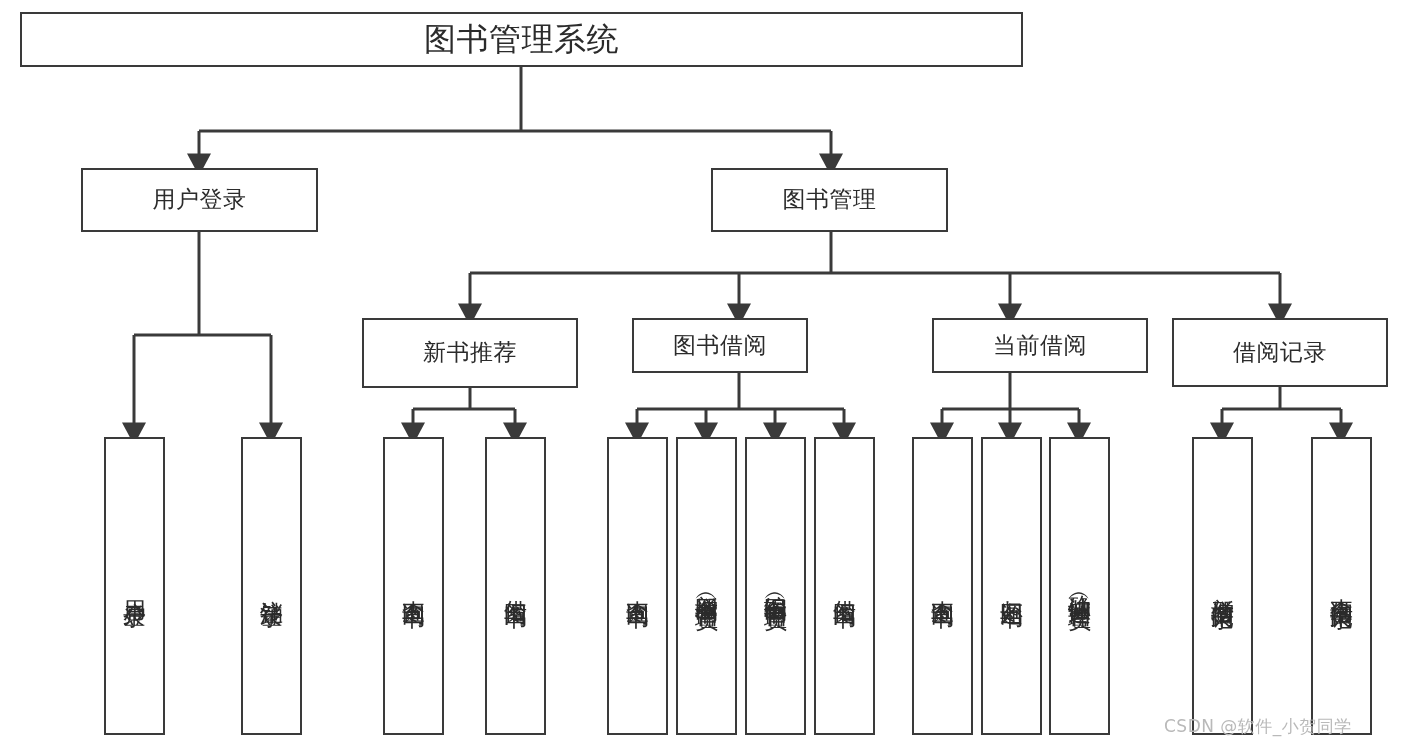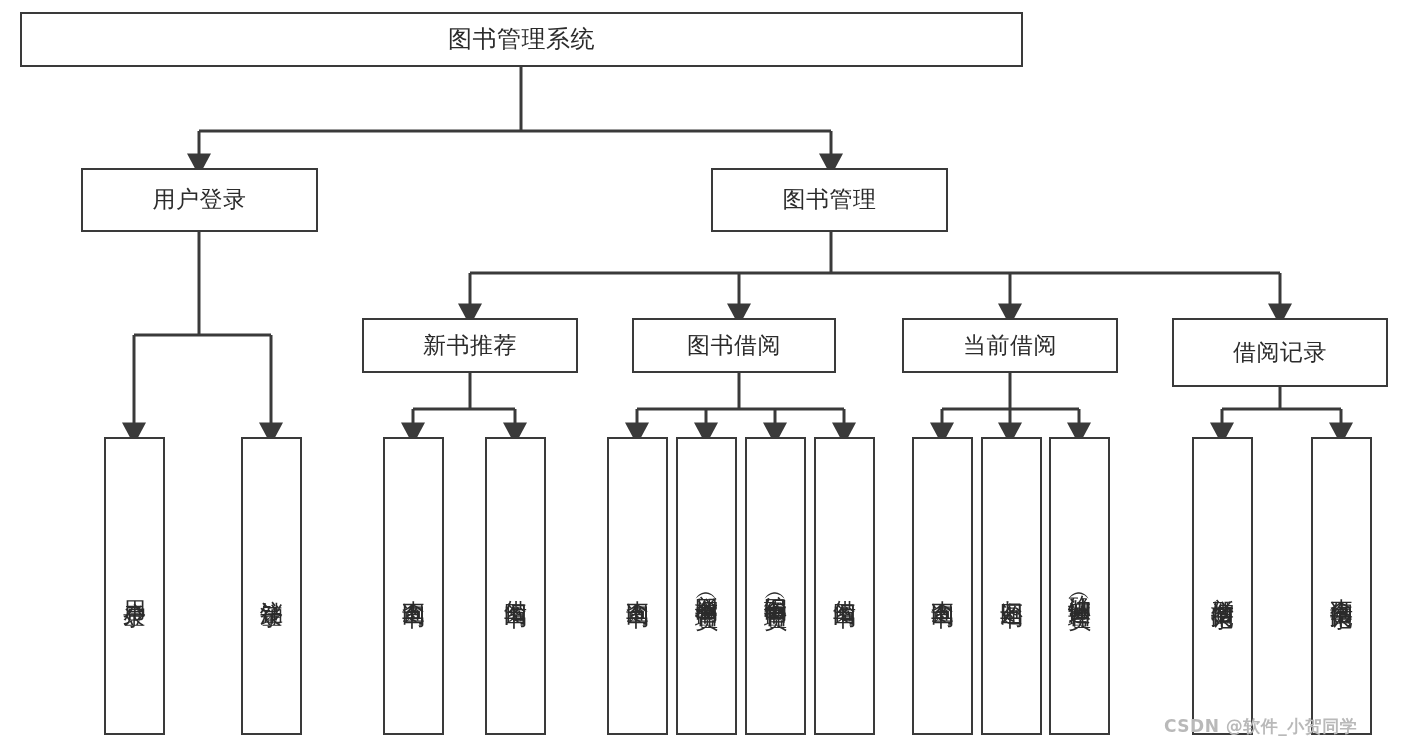--- a/index.html
+++ b/index.html
@@ -40,21 +40,21 @@
     display: block;
     line-height: 1.12;
     letter-spacing: 0.5px;
     white-space: nowrap;
   }
   
   .node.h .node-label {
     font-size: 23px;
   }
   .node.root .node-label {
-    font-size: 24px;
+    font-size: 32px;
     text-align: center;
   }
   
   .node.v {
     align-items: center;
     justify-content: center;
     padding: 6px 0;
   }
   .node.v .node-label {
     writing-mode: vertical-rl;
@@ -134,27 +134,27 @@
     <span class="node-label">图书管理系统</span>
   </div>
 
   <div class="node h" style="left:81px; top:168px; width:237px; height:64px;">
     <span class="node-label">用户登录</span>
   </div>
   <div class="node h" style="left:711px; top:168px; width:237px; height:64px;align-items:center;">
     <span class="node-label">图书管理</span>
   </div>
 
-  <div class="node h" style="left:362px; top:318px; width:216px; height:55px;">
+  <div class="node h" style="left:362px; top:318px; width:216px; height:70px;">
     <span class="node-label">新书推荐</span>
   </div>
-  <div class="node h" style="left:632px; top:318px; width:204px; height:55px;text-align:right;">
+  <div class="node h" style="left:632px; top:318px; width:176px; height:55px;text-align:right;">
     <span class="node-label">图书借阅</span>
   </div>
-  <div class="node h" style="left:902px; top:318px; width:216px; height:55px;">
+  <div class="node h" style="left:932px; top:318px; width:216px; height:55px;">
     <span class="node-label">当前借阅</span>
   </div>
   <div class="node h" style="left:1172px; top:318px; width:216px; height:69px;">
     <span class="node-label">借阅记录</span>
   </div>
 
   <div class="node v" style="left:104px; top:437px; width:61px; height:298px;">
     <span class="node-label">用户登录</span>
   </div>
   <div class="node v" style="left:241px; top:437px; width:61px; height:298px;">
@@ -191,15 +191,15 @@
     <span class="node-label">确认归还（管理员）</span>
   </div>
 
   <div class="node v" style="left:1192px; top:437px; width:61px; height:298px;">
     <span class="node-label">新增借阅记录</span>
   </div>
   <div class="node v" style="left:1311px; top:437px; width:61px; height:298px;">
     <span class="node-label">查询借阅记录</span>
   </div>
 
-  <div class="watermark" style="left:1164px; top:715px;font-weight:bold;">CSDN @软件_小贺同学</div>
+  <div class="watermark" style="left:1164px; top:715px;">CSDN @软件_小贺同学</div>
 
 </div>
 
 </body></html>

